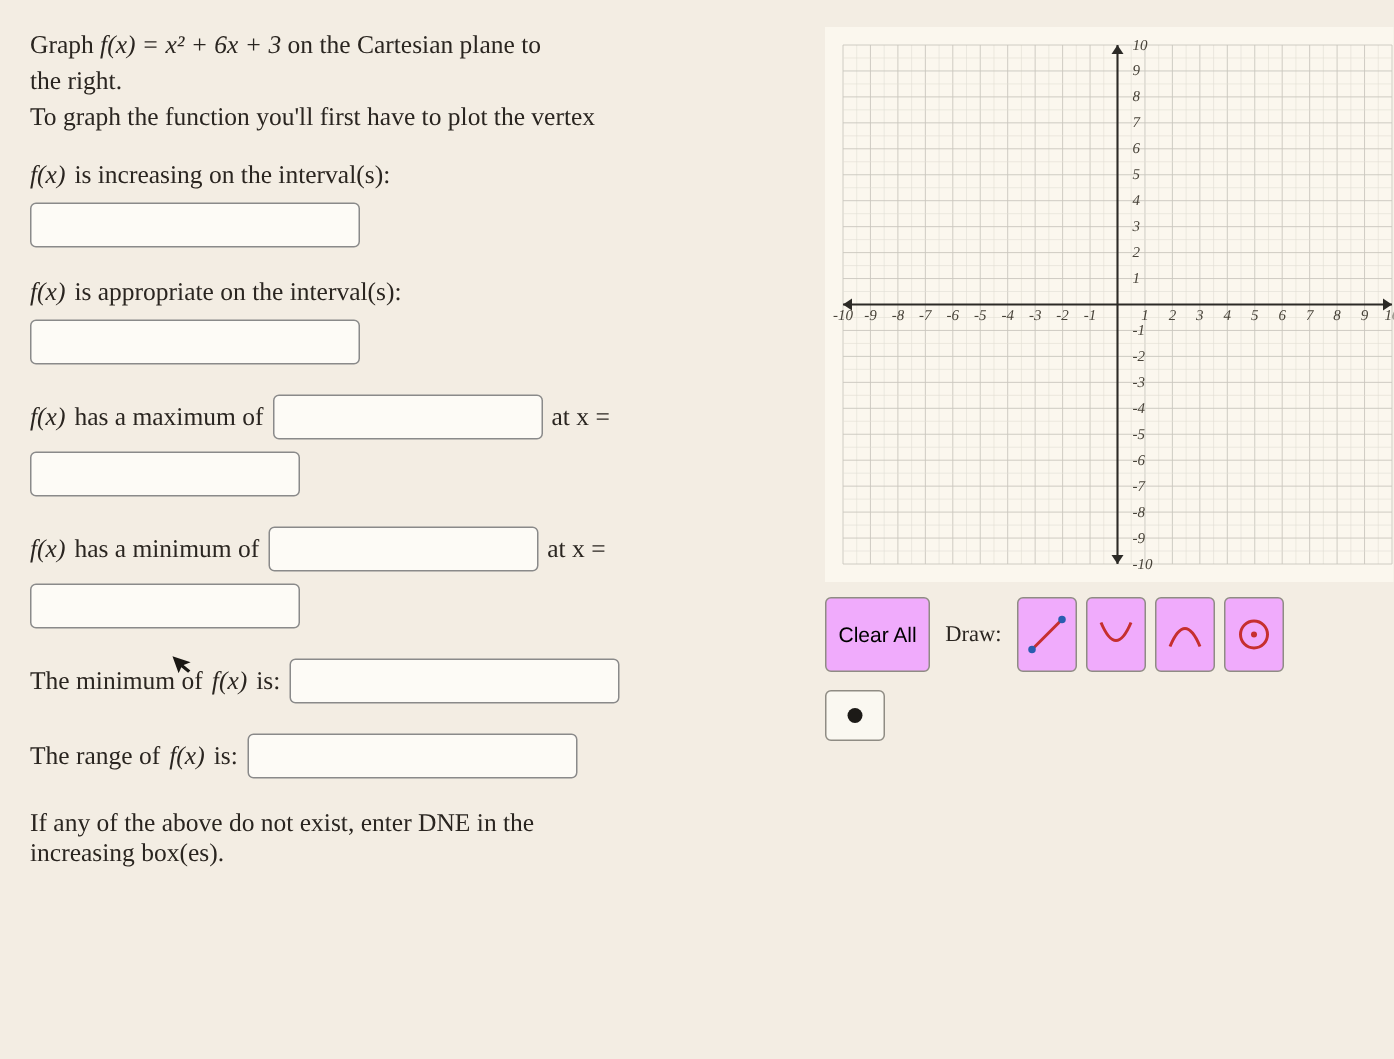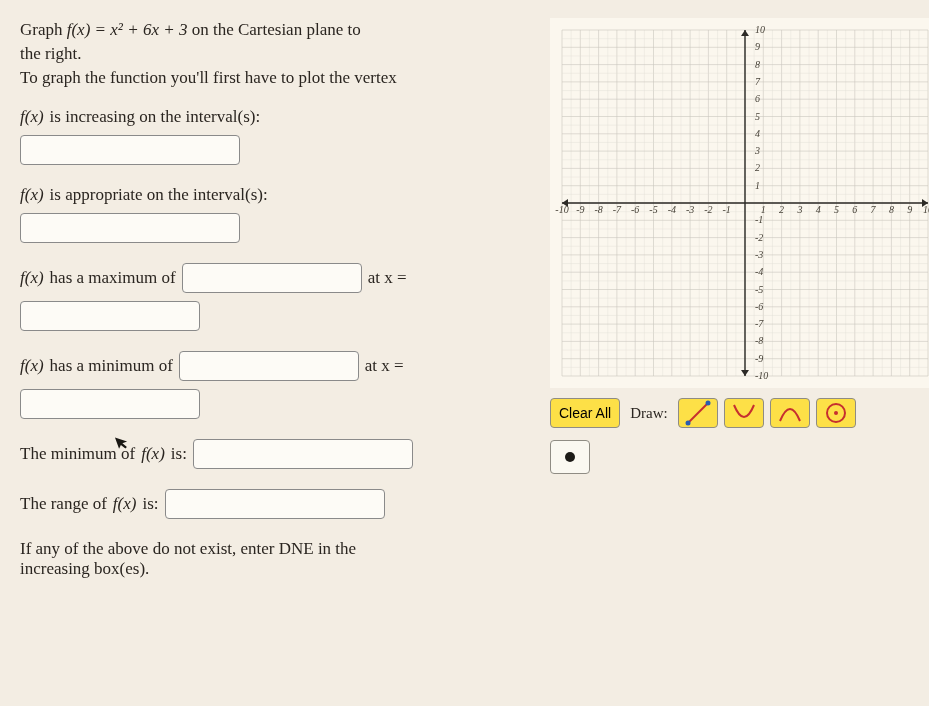--- a/index.html
+++ b/index.html
@@ -37,23 +37,23 @@
   .plot-svg { width: 100%; height: 100%; }
   .plot-grid line { stroke: #c9c6bd; stroke-width: 0.6; }
   .plot-grid line.sub { stroke: #e1ddd4; stroke-width: 0.4; }
   .plot-axis { stroke: #2c2a26; stroke-width: 1.4; }
   .plot-tick text { font-size: 10px; fill: #474238; font-style: italic; font-family: Georgia, serif; }
   .plot-arrow { fill: #2c2a26; }
 
   .toolbar { margin-top: 10px; display: flex; align-items: center; gap: 6px; }
   .btn {
     border: 1px solid #8f8c84;
-    background: #fde047;
+    background: #f0abfc;
     border-radius: 4px;
-    height: 30px;
+    height: 50px;
     padding: 0 8px;
     display: inline-flex;
     align-items: center;
     justify-content: center;
     font-size: 14px;
     cursor: pointer;
   }
   .btn.tool { width: 40px; padding: 0; }
   .btn.tool svg { width: 28px; height: 28px; }
   .draw-lbl { font-size: 15px; padding: 0 4px; }

